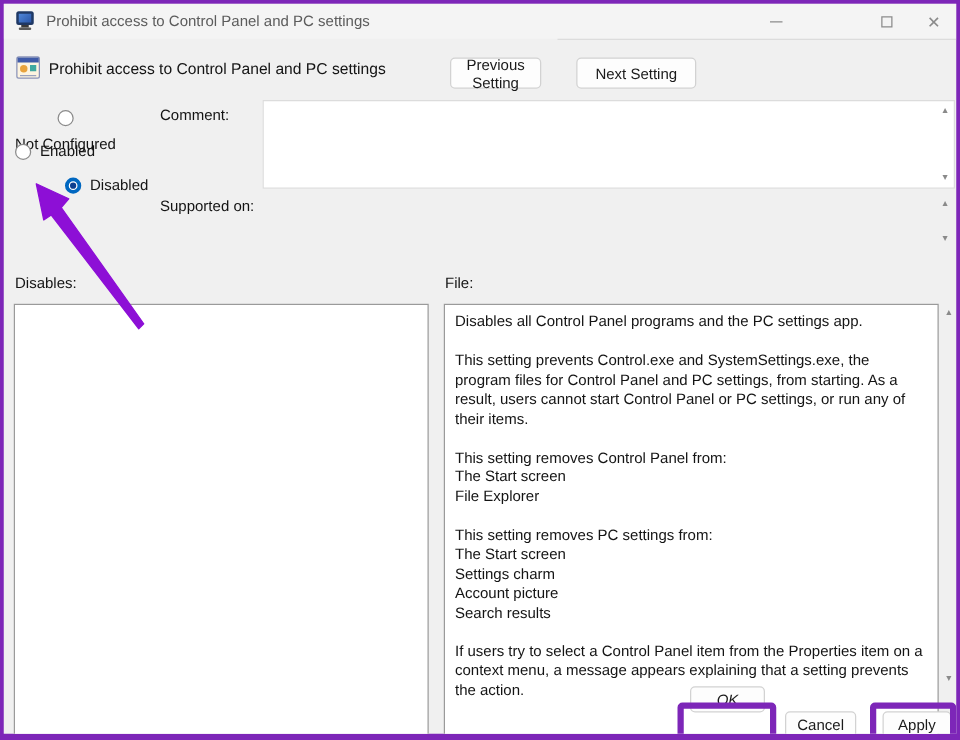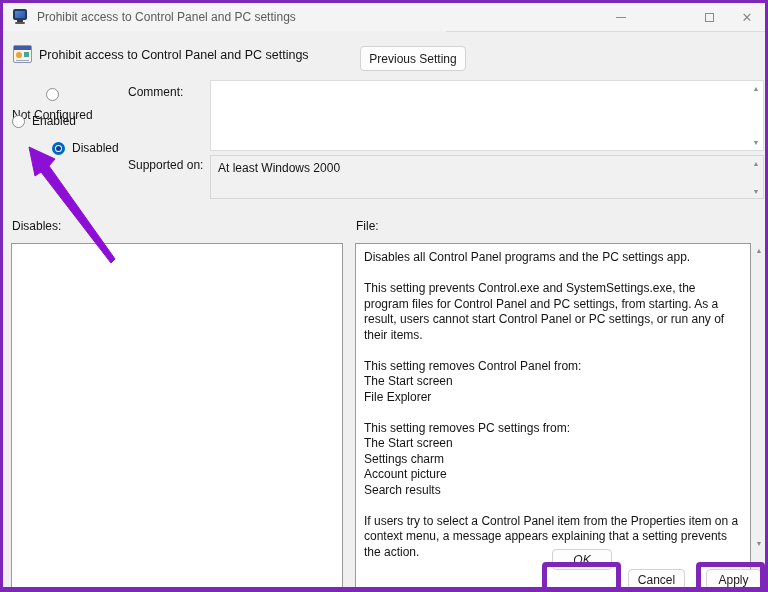--- a/index.html
+++ b/index.html
@@ -39,21 +39,21 @@
   .gp-icon .teal { position:absolute; left:10px; top:6px; width:5px; height:5px; background:#3fa8a0; }
   .gp-icon .line1 { position:absolute; left:2px; top:14px; width:13px; height:1px; background:#9aa3c0; }
   #setting-title { position:absolute; left:36px; top:45px; font-size:12.5px; color:#141414; white-space:nowrap; }
 
   .btn {
     position:absolute; height:25px; background:#fdfdfd; border:1px solid #d2d2d2;
     border-radius:4px; font-size:12px; color:#1a1a1a; text-align:center;
     display:flex; align-items:center; justify-content:center; cursor:default;
     font-family:inherit;
   }
-  #prev-btn { left:357px; top:43px; width:106px; }
+  #prev-btn { left:357px; top:43px; width:73px; }
   #next-btn { left:458px; top:43px; width:96px; }
 
   
   .radio-row { position:absolute; left:9px; display:flex; align-items:center; gap:7px; }
   #radio-0 { top:85px;flex-direction:column; } #radio-1 { top:111px; } #radio-2 { top:138px;margin-left:40px; }
   .radio-circle { width:13px; height:13px; border-radius:50%; border:1px solid #8b8b8b; background:#fff; position:relative; flex:0 0 auto; }
   .radio-row.selected .radio-circle { border:3px solid #0067c0; }
   .radio-row.selected .radio-circle::after { content:""; position:absolute; inset:1px; border-radius:50%; background:#0b3e8f; }
   .radio-label { font-size:12px; color:#141414; white-space:nowrap; }
 
@@ -121,41 +121,41 @@
   <div id="titlebar-line"></div>
 
   <span class="gp-icon">
     <span class="bar"></span>
       <span class="orange"></span>
       <span class="teal"></span>
       <span class="line1"></span>
   </span>
   <div id="setting-title">Prohibit access to Control Panel and PC settings</div>
   <button class="btn" id="prev-btn">Previous Setting</button>
+  <button class="btn" id="next-btn">Next Setting</button>
 
   <div class="radio-row" id="radio-0">
     <span class="radio-circle"></span>
     <span class="radio-label">Not Configured</span>
   </div>
   <div class="radio-row" id="radio-1">
     <span class="radio-circle"></span>
     <span class="radio-label">Enabled</span>
   </div>
   <div class="radio-row selected" id="radio-2">
     <span class="radio-circle"></span>
     <span class="radio-label">Disabled</span>
   </div>
 
   <div class="field-label" id="comment-label">Comment:</div>
   <textarea id="comment-box" style=""></textarea>
   <span class="mini-scroll" style="left:747px; top:82px;">▲</span>
   <span class="mini-scroll" style="left:747px; top:136px;">▼</span>
 
   <div class="field-label" id="supported-label">Supported on:</div>
-  <div id="supported-box">At least Windows 2000</div>
   <span class="mini-scroll" style="left:747px; top:157px;">▲</span>
   <span class="mini-scroll" style="left:747px; top:185px;">▼</span>
 
   <div class="field-label" id="options-label">Disables:</div>
   <div class="field-label" id="help-label">File:</div>
   <div class="panel" id="options-panel"></div>
   <div class="panel" id="help-panel">
     <div id="help-text">Disables all Control Panel programs and the PC settings app.
 
 This setting prevents Control.exe and SystemSettings.exe, the program files for Control Panel and PC settings, from starting. As a result, users cannot start Control Panel or PC settings, or run any of their items.

